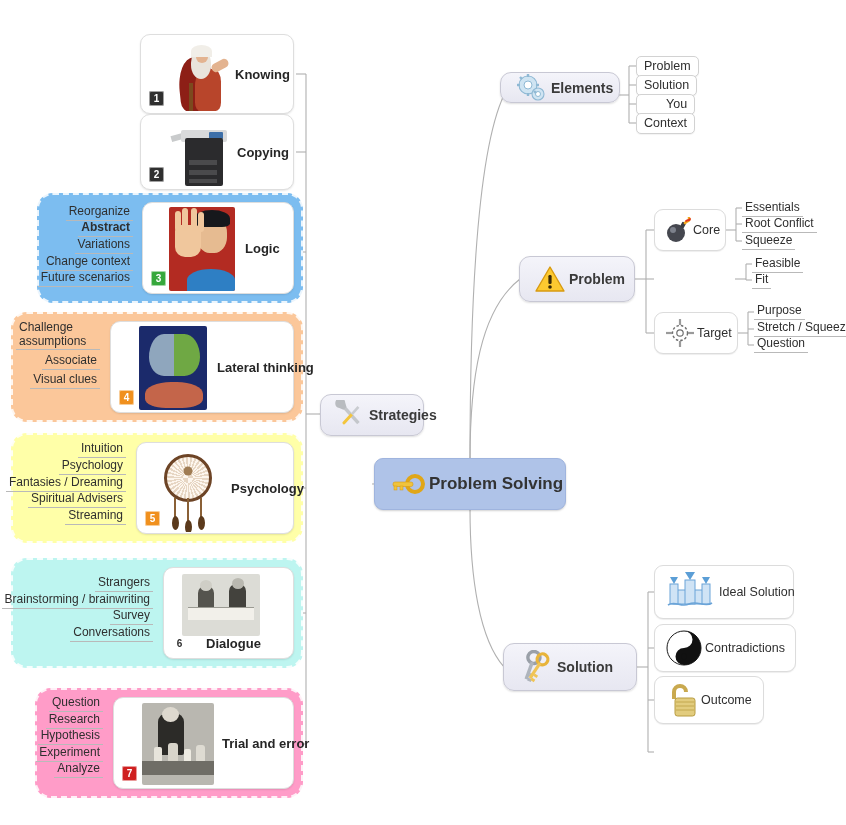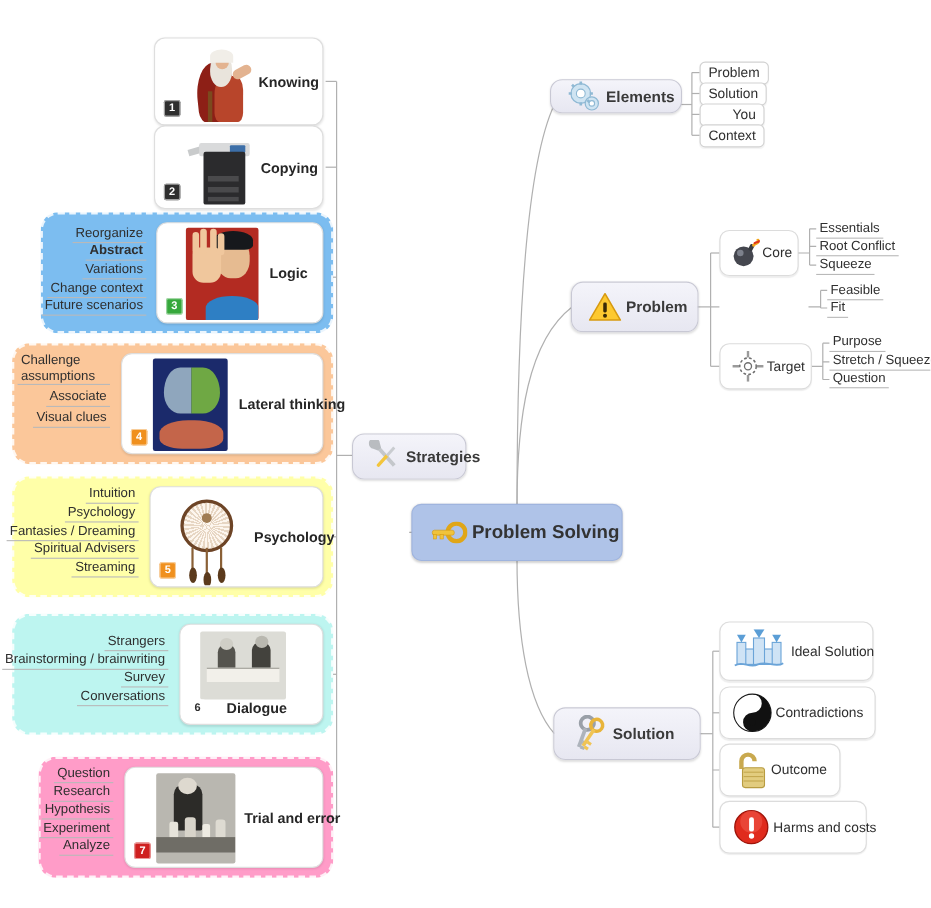--- a/index.html
+++ b/index.html
@@ -449,31 +449,20 @@
       <svg viewBox="0 0 38 38" width="38" height="38">
         <circle cx="19" cy="19" r="17" fill="#ffffff" stroke="#1a1a1a" stroke-width="1"></circle>
         <path d="M19,2 A17,17 0 0,1 19,36 A8.5,8.5 0 0,1 19,19 A8.5,8.5 0 0,0 19,2 Z" fill="#111"></path>
         <circle cx="19" cy="10.5" r="3" fill="#fff"></circle>
         <circle cx="19" cy="27.5" r="3" fill="#111"></circle>
       </svg>
     </span>
     <span class="node-lbl">Contradictions</span>
   </div>
 
-  <div class="node card" style="left:654px;top:728px;width:134px;height:48px;">
-    <span class="ic" style="width:36px;height:36px;margin-right:2px;">
-      <svg viewBox="0 0 36 36" width="36" height="36">
-        <circle cx="18" cy="18" r="15" fill="#e02b1d" stroke="#9d1309" stroke-width="1.2"></circle>
-        <circle cx="18" cy="13" r="10" fill="#f05a4a" opacity=".55"></circle>
-        <rect x="16" y="9" width="4.4" height="13" rx="2" fill="#fff"></rect>
-        <circle cx="18.2" cy="26" r="2.4" fill="#fff"></circle>
-      </svg>
-    </span>
-    <span class="node-lbl">Harms and costs</span>
-  </div>
 
   <div class="node branch" style="left:320px;top:394px;width:104px;height:42px;">
     <span class="ic" style="width:32px;height:30px;margin-right:2px;">
       <svg viewBox="0 0 32 30" width="32" height="30">
         <g transform="rotate(-42 16 15)">
           <rect x="14.4" y="4" width="3.4" height="22" fill="#c4c7cb"></rect>
           <path d="M12,2 a5,5 0 1,1 8,0 l-2,4 h-4 Z" fill="#b9bcc0"></path>
         </g>
         <g transform="rotate(42 16 15)">
           <rect x="14.6" y="13" width="3" height="14" rx="1.2" fill="#f3c53c"></rect>

